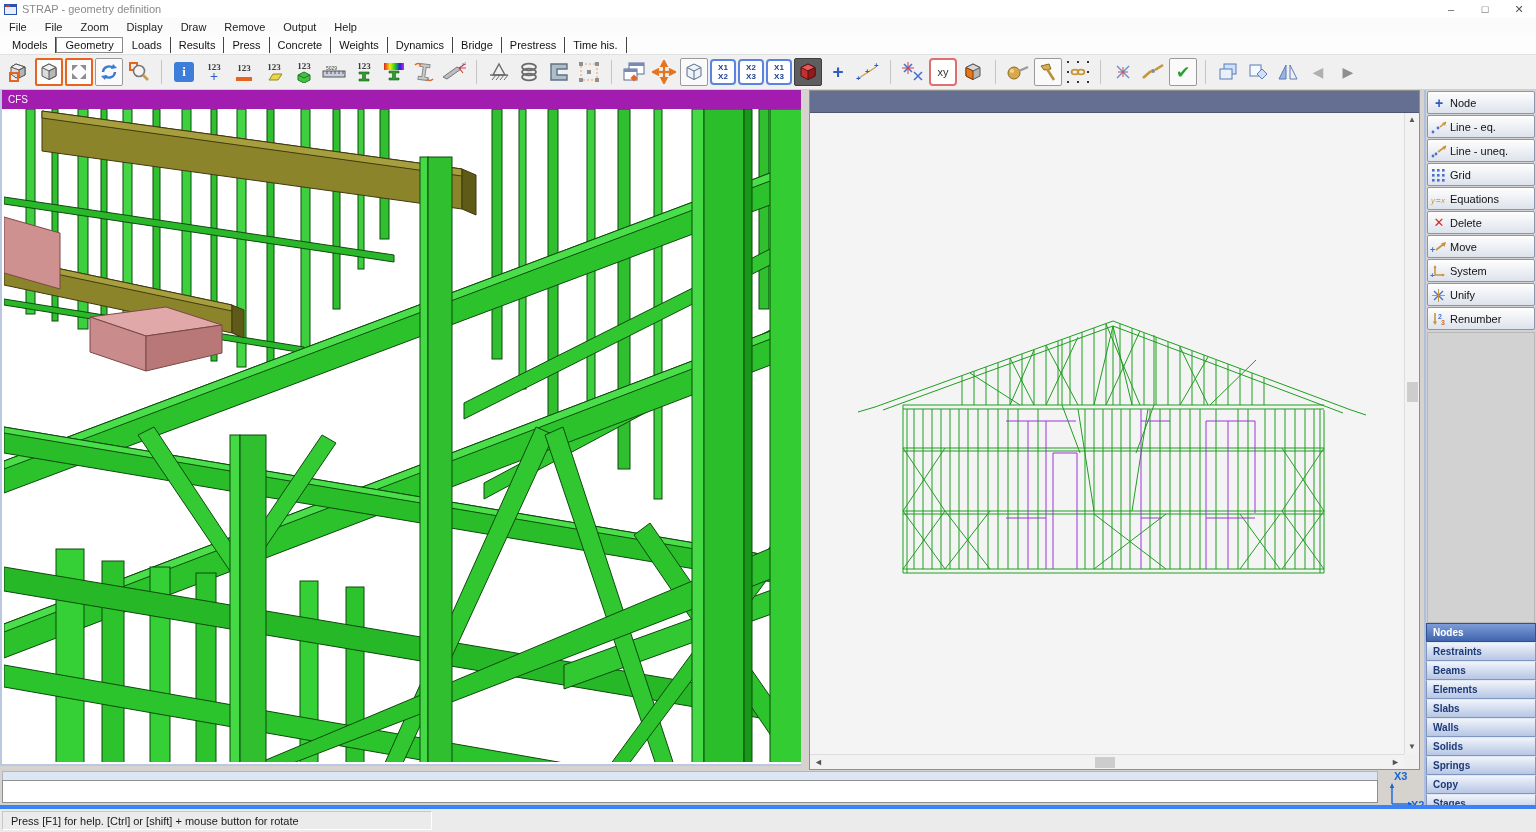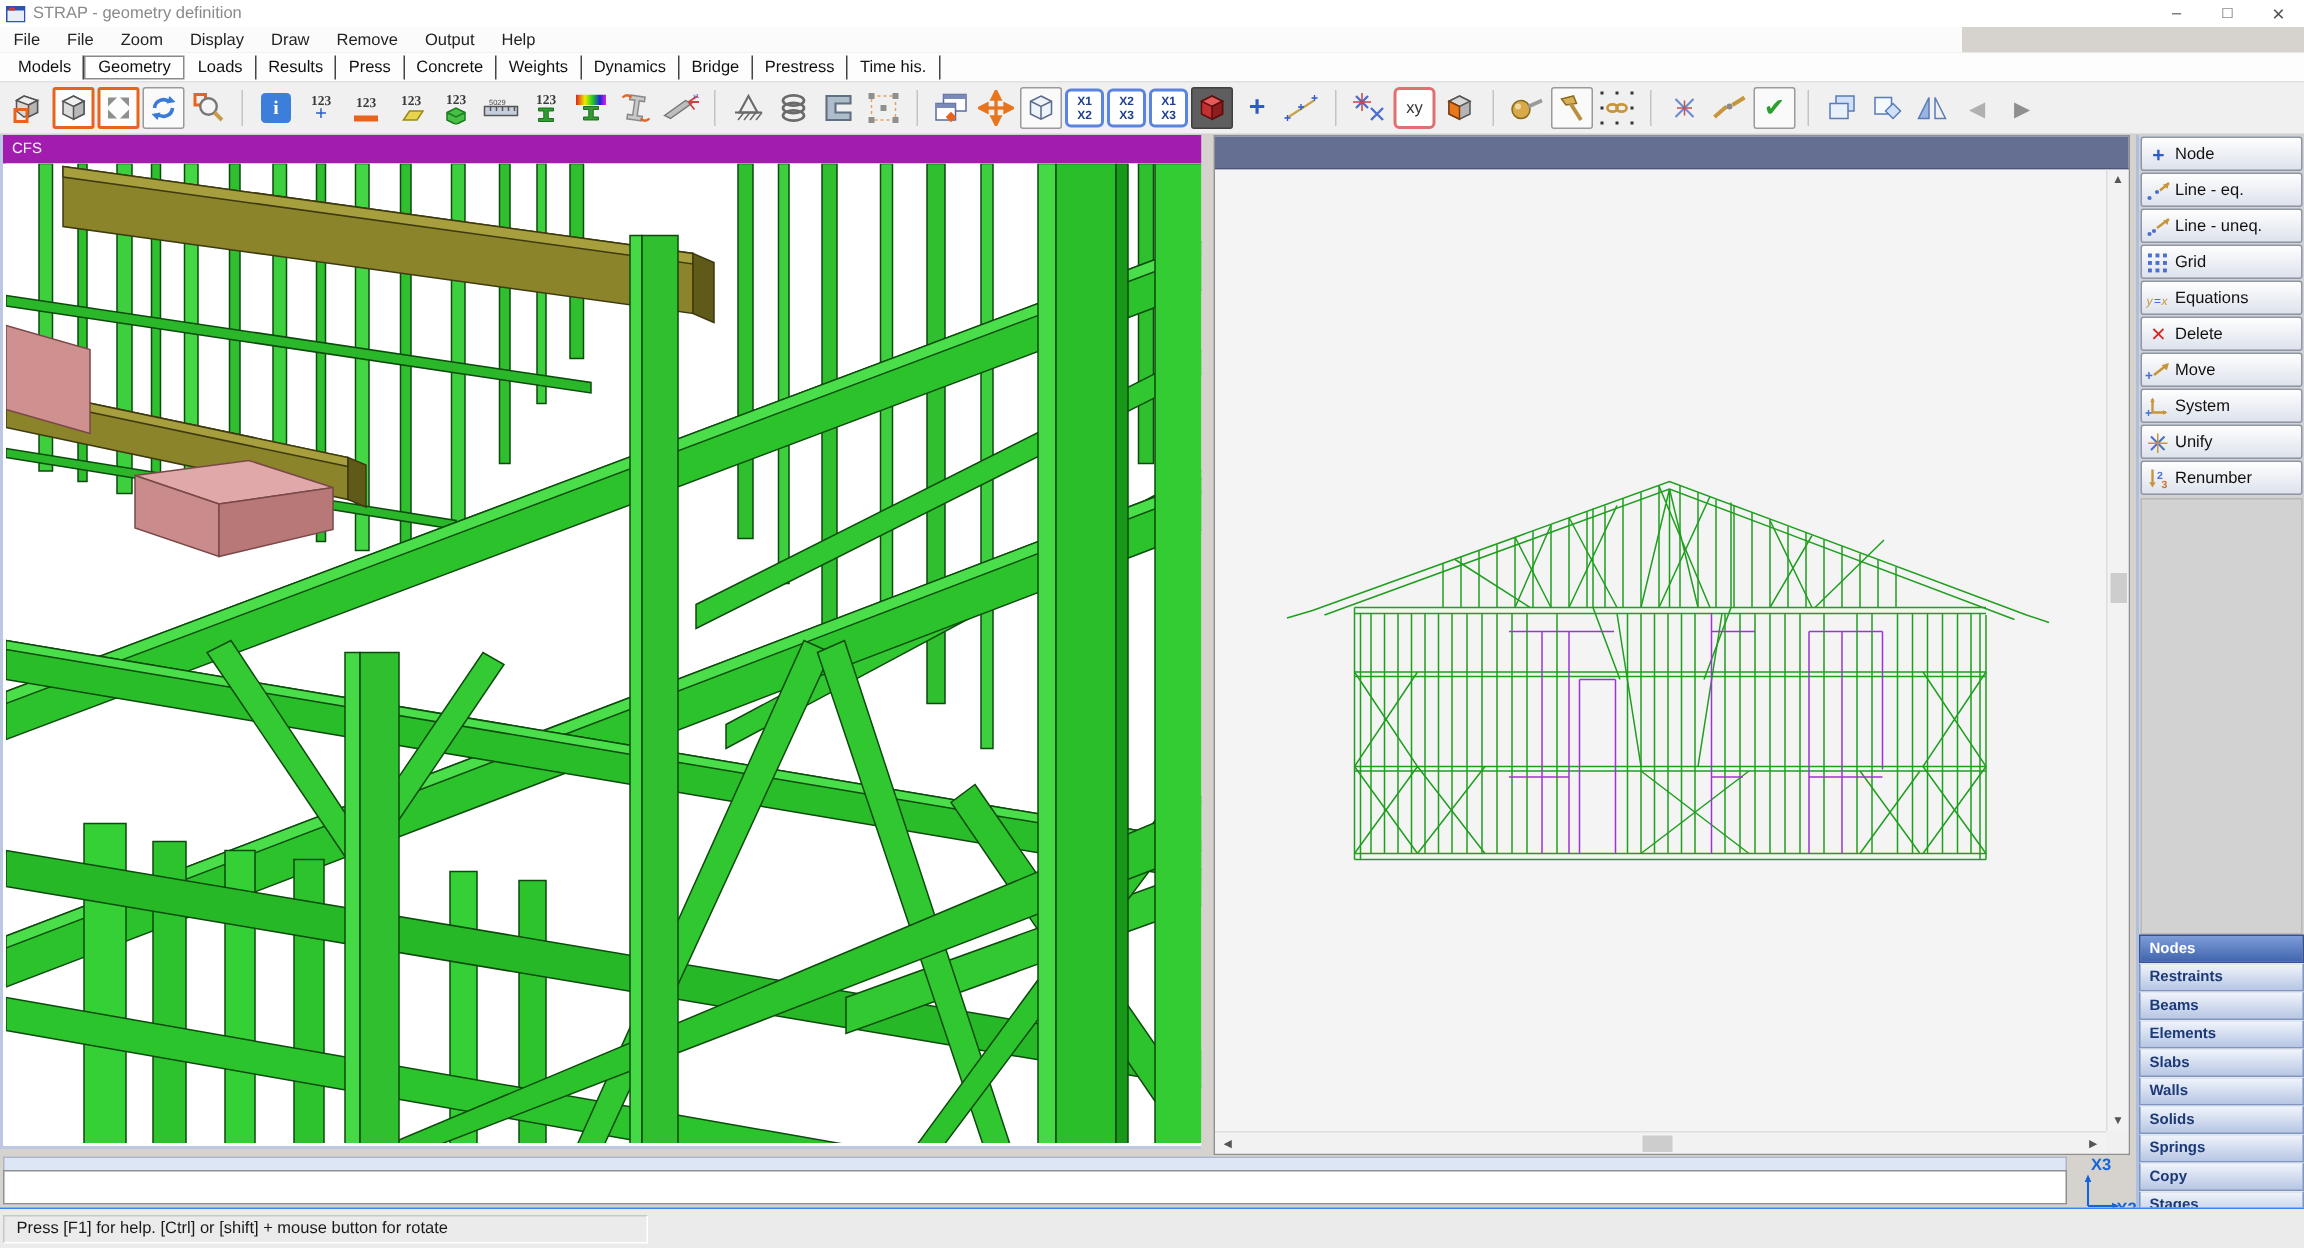--- a/index.html
+++ b/index.html
@@ -8,21 +8,21 @@
   #app { position:relative; width:1536px; height:832px; background:#d6d3ce; }
 
   
   .titlebar { position:absolute; left:0; top:0; width:1536px; height:18px; background:#ffffff; display:flex; align-items:center; }
   .titlebar .appicon { width:13px; height:11px; margin:0 5px 0 4px; }
   .titlebar .title { color:#8a8a8a; font-size:11px; }
   .winbtns { position:absolute; right:0; top:0; height:18px; display:flex; }
   .winbtn { width:34px; height:18px; display:flex; align-items:center; justify-content:center; color:#555; font-size:11px; cursor:default; }
 
   
-  .menubar { position:absolute; left:0; top:18px; width:1308px; height:17px; background:#fbfbfb; display:flex; align-items:center; }
+  .menubar { position:absolute; left:0; top:18px; width:1536px; height:17px; background:#fbfbfb; display:flex; align-items:center; }
   .menu-item { padding:1px 9px; color:#222; }
 
   
   .tabbar { position:absolute; left:0; top:35px; width:1536px; height:19px; background:#fdfdfd; display:flex; align-items:center; padding-left:4px; }
   .tab { padding:1px 8px; color:#111; border-right:1px solid #444; height:16px; display:flex; align-items:center; }
   .tab.active { border:1px solid #8a8a8a; background:#ffffff; margin-right:1px; }
 
   
   .toolbar { position:absolute; left:0; top:54px; width:1536px; height:36px; background:#f0f0f0; border-top:1px solid #e0e0e0; border-bottom:1px solid #cfcfcf; display:flex; align-items:center; padding-left:4px; }
   .tgroup { display:flex; align-items:center; height:30px; }
@@ -66,21 +66,21 @@
   .filler { flex:1 1 auto; background:#d2d2d2; border:1px solid #b8b8b8; margin:0 1px; }
   .sections { }
   .section { height:19px; display:flex; align-items:center; padding-left:6px; font-weight:bold; font-size:10px; color:#1d3a78; background:linear-gradient(#f0f4fb,#b7c6e4); border:1px solid #7e96c0; border-top:1px solid #dfe7f4; }
   .section.active { background:linear-gradient(#7d9cd9,#4165ad); color:#ffffff; border:1px solid #33518f; }
 
   
   .cmdbar { position:absolute; left:2px; top:771px; width:1376px; height:32px; }
   .cmdbar .strip { height:9px; background:#dce6f5; border:1px solid #aeb6c6; border-bottom:none; }
   .cmdbar .inputbox { height:23px; background:#ffffff; border:1px solid #8f8f8f; }
   .axiswidget { position:absolute; left:1382px; top:770px; width:42px; height:40px; }
-  .statusbar { position:absolute; left:0; top:805px; width:1536px; height:27px; background:#ebebeb; border-top:1px solid #3b82f6; display:flex; align-items:center; }
+  .statusbar { position:absolute; left:0; top:805px; width:1536px; height:27px; background:#ebebeb; border-top:4px solid #3b82f6; display:flex; align-items:center; }
   .statuscell { height:19px; margin-left:2px; padding:0 8px; display:flex; align-items:center; border:1px solid #c8c8c8; border-right-color:#fff; border-bottom-color:#fff; color:#1a1a1a; }
 
   svg { display:block; }
   .icon16 { width:18px; height:16px; }
 </style>
 </head>
 <body>
 
 <div id="app">
 

